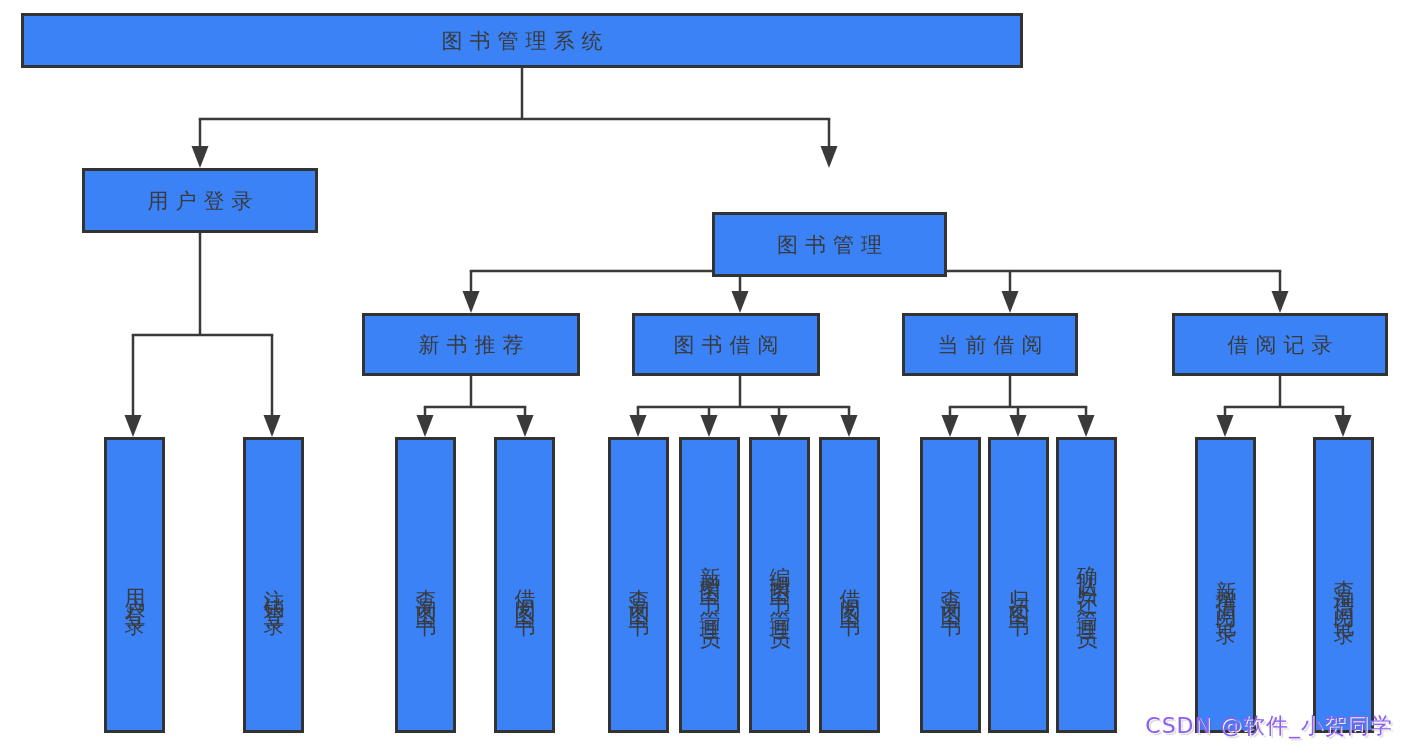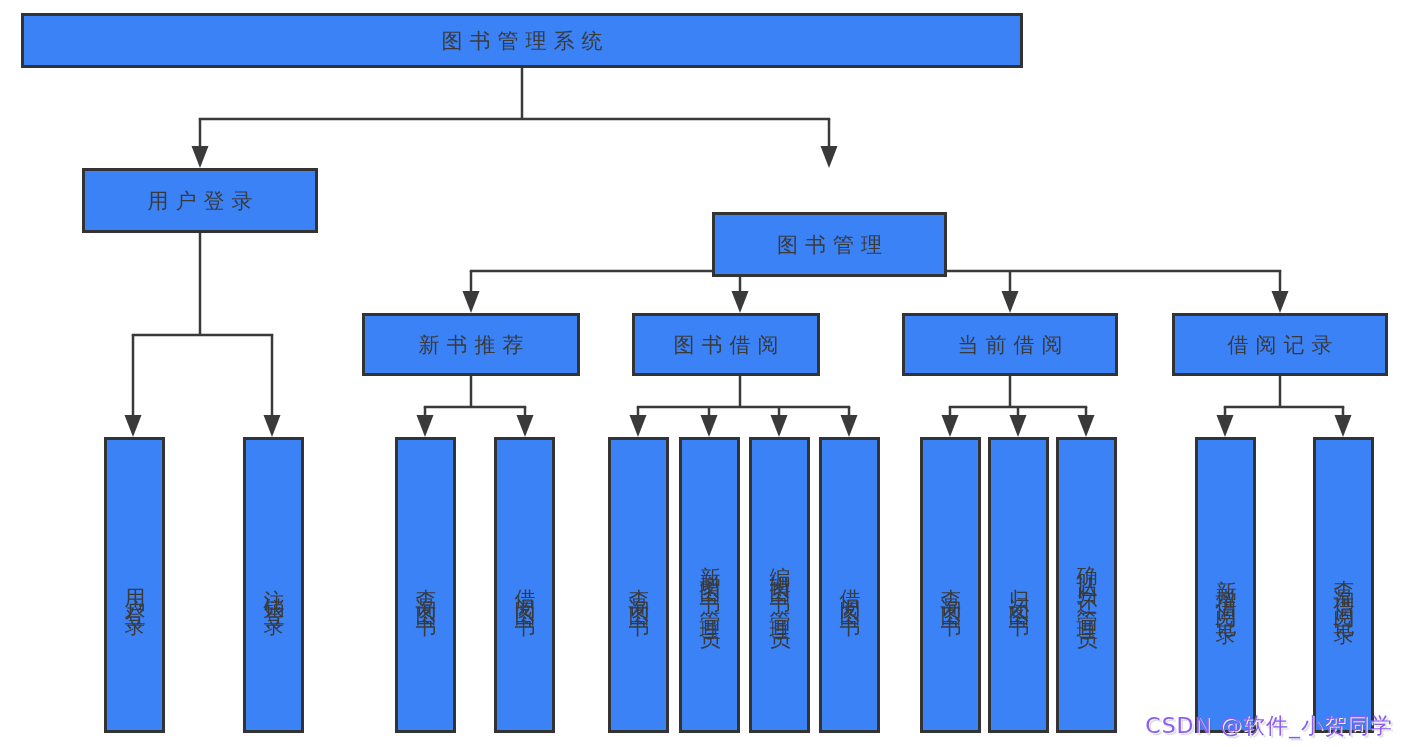--- a/index.html
+++ b/index.html
@@ -132,21 +132,21 @@
     </g>
   </svg>
 
   <div class="node h-node" style="left:21px; top:13px; width:1002px; height:55px;">图书管理系统</div>
 
   <div class="node h-node" style="left:82px; top:168px; width:236px; height:65px;">用户登录</div>
   <div class="node h-node" style="left:712px; top:168px; width:235px; height:65px;margin-top:44px;">图书管理</div>
 
   <div class="node h-node" style="left:362px; top:313px; width:218px; height:63px;font-family:Liberation Mono, monospace;">新书推荐</div>
   <div class="node h-node" style="left:632px; top:313px; width:188px; height:63px;">图书借阅</div>
-  <div class="node h-node" style="left:902px; top:313px; width:216px; height:63px;">当前借阅</div>
+  <div class="node h-node" style="left:902px; top:313px; width:176px; height:63px;">当前借阅</div>
   <div class="node h-node" style="left:1172px; top:313px; width:216px; height:63px;">借阅记录</div>
 
   <div class="node v-node" style="left:104px; top:437px; width:61px; height:296px;">
     <span>用户登录</span>
   </div>
   <div class="node v-node" style="left:243px; top:437px; width:61px; height:296px;">
     <span>注销登录</span>
   </div>
 
   <div class="node v-node" style="left:395px; top:437px; width:61px; height:296px;">

